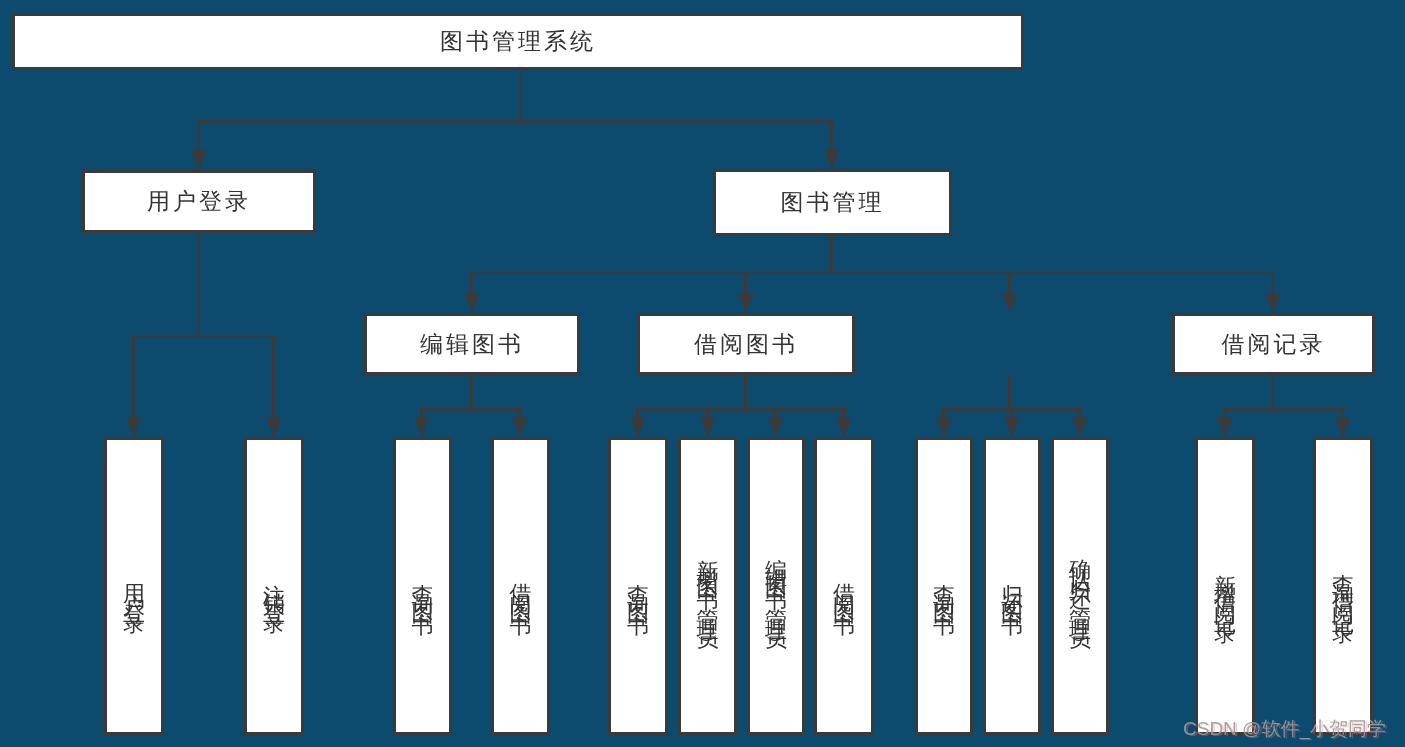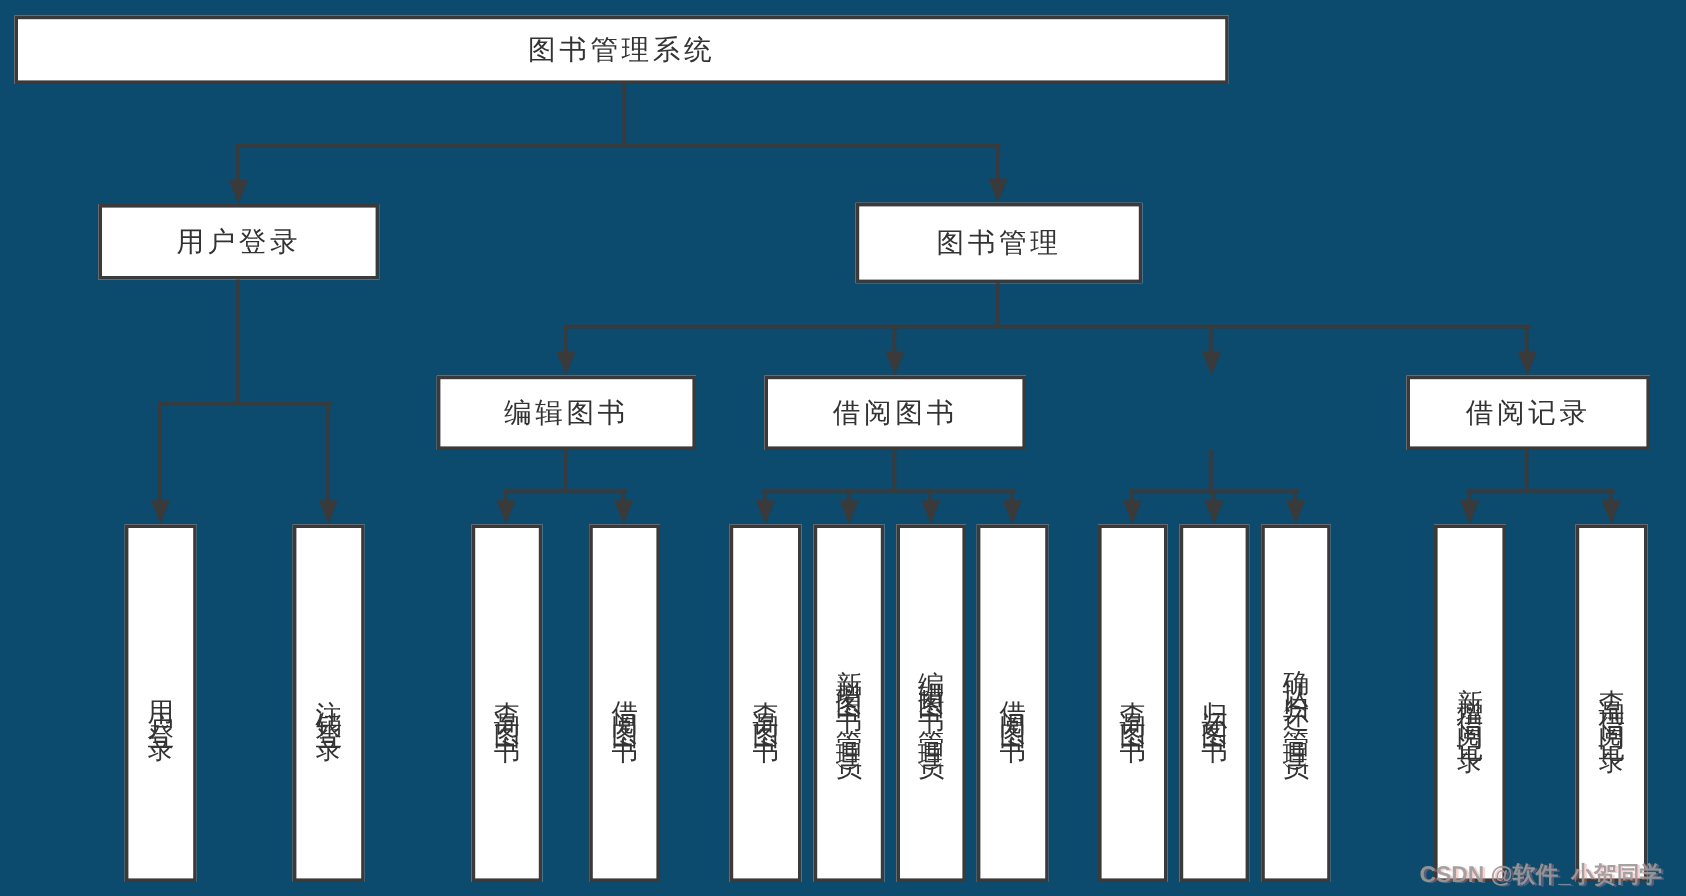--- a/index.html
+++ b/index.html
@@ -23,21 +23,20 @@
   .vline { position:absolute; width:3px;  background:#3a3a3a; }
   .arrow {
     position:absolute; width:0; height:0;
     border-left:8px solid transparent; border-right:8px solid transparent;
     border-top:20px solid #3a3a3a;
   }
   .watermark {
     position:absolute; left:1183px; top:716px; z-index:6;
     font-size:19px; color:#9b9b9b; white-space:nowrap; opacity:.92;
     text-shadow:2px 1px 0 rgba(246,120,120,.38);
-    font-weight:bold;
   }
 </style>
 </head>
 <body>
 
 <div class="stage">
 
   <div class="box hbox" style="left:12px;top:13px;width:1012px;height:57px">
     <span>图书管理系统</span>
   </div>

